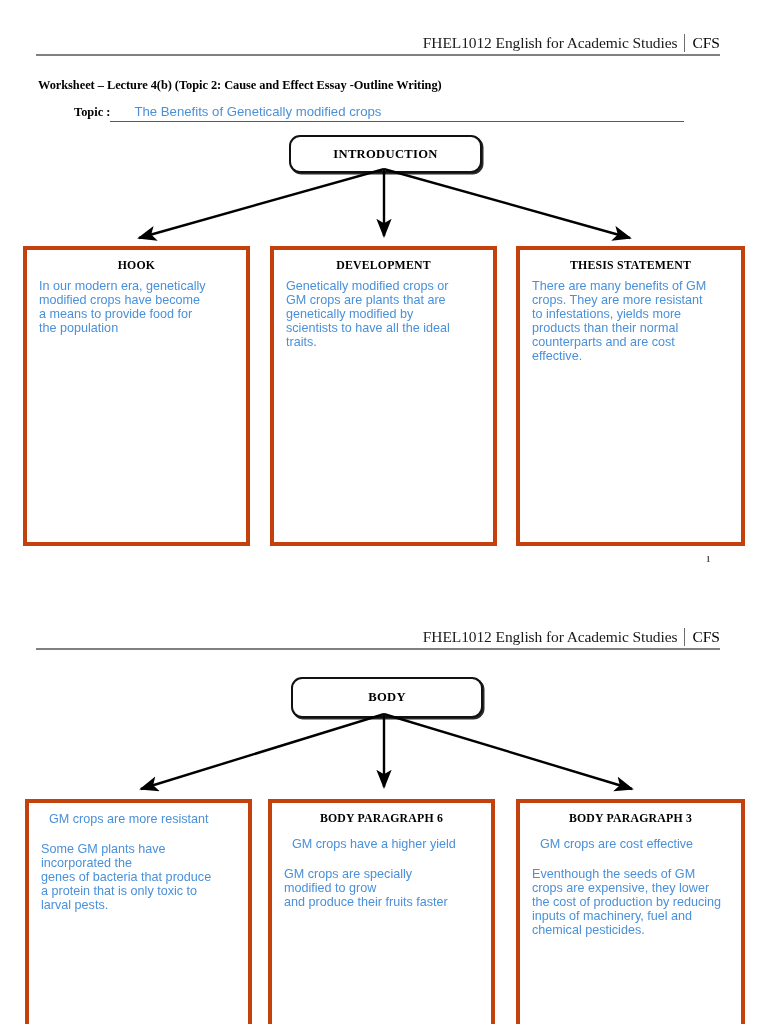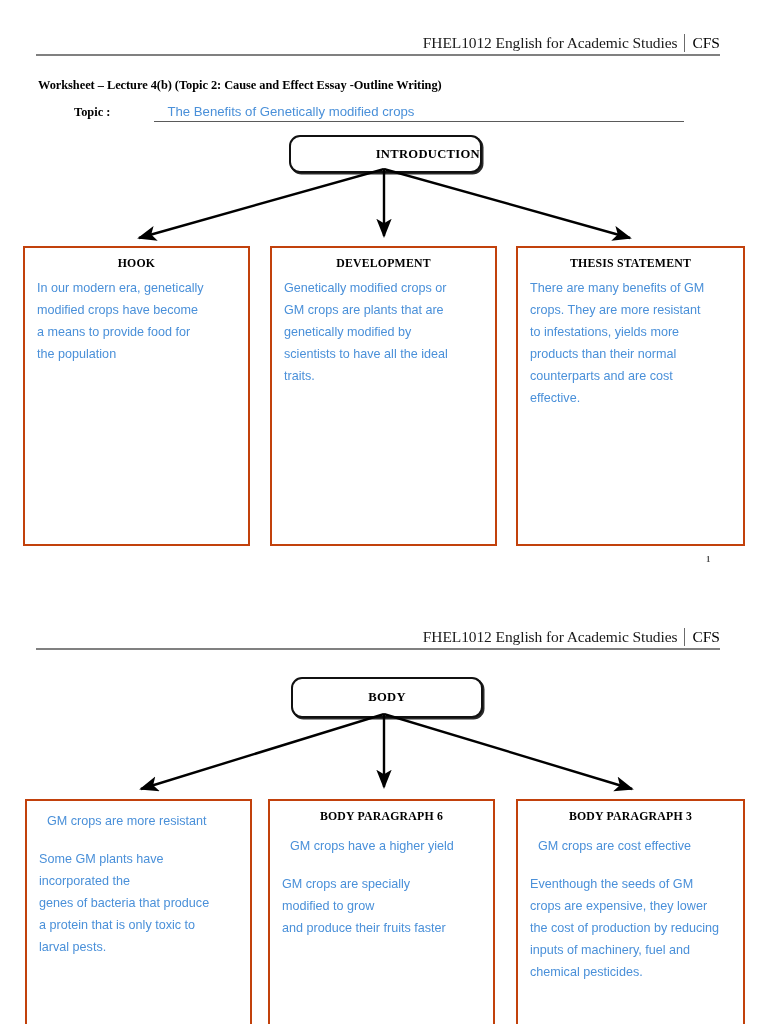--- a/index.html
+++ b/index.html
@@ -74,40 +74,40 @@
     letter-spacing: -0.05px;
     white-space: nowrap;
   }
   .topic-row {
     position: absolute;
     left: 74px;
     top: 102px;
     display: flex;
     align-items: flex-end;
     width: 610px;
-    gap: 44px;
   }
   .topic-label {
     font-family: "Liberation Serif", serif;
     font-weight: bold;
     font-size: 12.4px;
     white-space: nowrap;
     padding-bottom: 2px;
   }
   .topic-value-wrap {
     flex: 1;
     border-bottom: 1.3px solid #5a5a5a;
     padding-left: 13px;
     padding-bottom: 1px;
   }
   .topic-value {
     font-family: "Liberation Sans", sans-serif;
     font-size: 13.2px;
     color: #4a90d9;
     white-space: nowrap;
+    margin-left: 11px;
   }
 
   
   .node-rounded {
     position: absolute;
     border: 2.2px solid #111111;
     border-radius: 11px;
     background: #ffffff;
     display: flex;
     align-items: center;
@@ -124,37 +124,37 @@
   
   .arrows {
     position: absolute;
     left: 0;
     pointer-events: none;
   }
 
   
   .node-box {
     position: absolute;
-    border: 2px solid #c2410c;
+    border: 4px solid #c2410c;
     background: #ffffff;
     box-sizing: border-box;
   }
   .node-box .box-title {
     font-family: "Liberation Serif", serif;
     font-weight: bold;
     font-size: 11.8px;
     letter-spacing: 0.2px;
     text-align: center;
     padding-top: 8px;
     padding-bottom: 2px;
   }
   .node-box .box-body {
     font-family: "Liberation Sans", sans-serif;
     font-size: 12.6px;
-    line-height: 22px;
+    line-height: 14px;
     color: #4a90d9;
     padding: 4px 8px 0 12px;
     white-space: pre-line;
   }
   .node-box .box-body.indent-center {
     padding-left: 20px;
     padding-top: 9px;
   }
   .node-box .box-body.second-para {
     padding-top: 16px;
@@ -185,21 +185,21 @@
 
   <div class="worksheet-title">Worksheet – Lecture 4(b) (Topic 2: Cause and Effect Essay -Outline Writing)</div>
 
   <div class="topic-row">
     <span class="topic-label">Topic :</span>
     <span class="topic-value-wrap">
       <span class="topic-value">The Benefits of Genetically modified crops</span>
     </span>
   </div>
 
-  <div class="node-rounded" style="left:289px; top:135px; width:189px; height:34px;justify-content:flex-end;">
+  <div class="node-rounded" style="left:289px; top:135px; width:189px; height:34px;">
     <span class="node-label">INTRODUCTION</span>
   </div>
 
   <svg class="arrows" style="top:168px; width:768px; height:80px;" viewBox="0 0 768 80">
     <defs>
       <marker id="ah1" markerWidth="9" markerHeight="9" refX="7.2" refY="3.2" orient="auto" markerUnits="strokeWidth">
         <path d="M0,0 L8,3.2 L0,6.4 L1.9,3.2 z" fill="#000000"></path>
       </marker>
     </defs>
     <line x1="384" y1="1" x2="139" y2="70" stroke="#000000" stroke-width="2.4" marker-end="url(#ah1)"></line>

